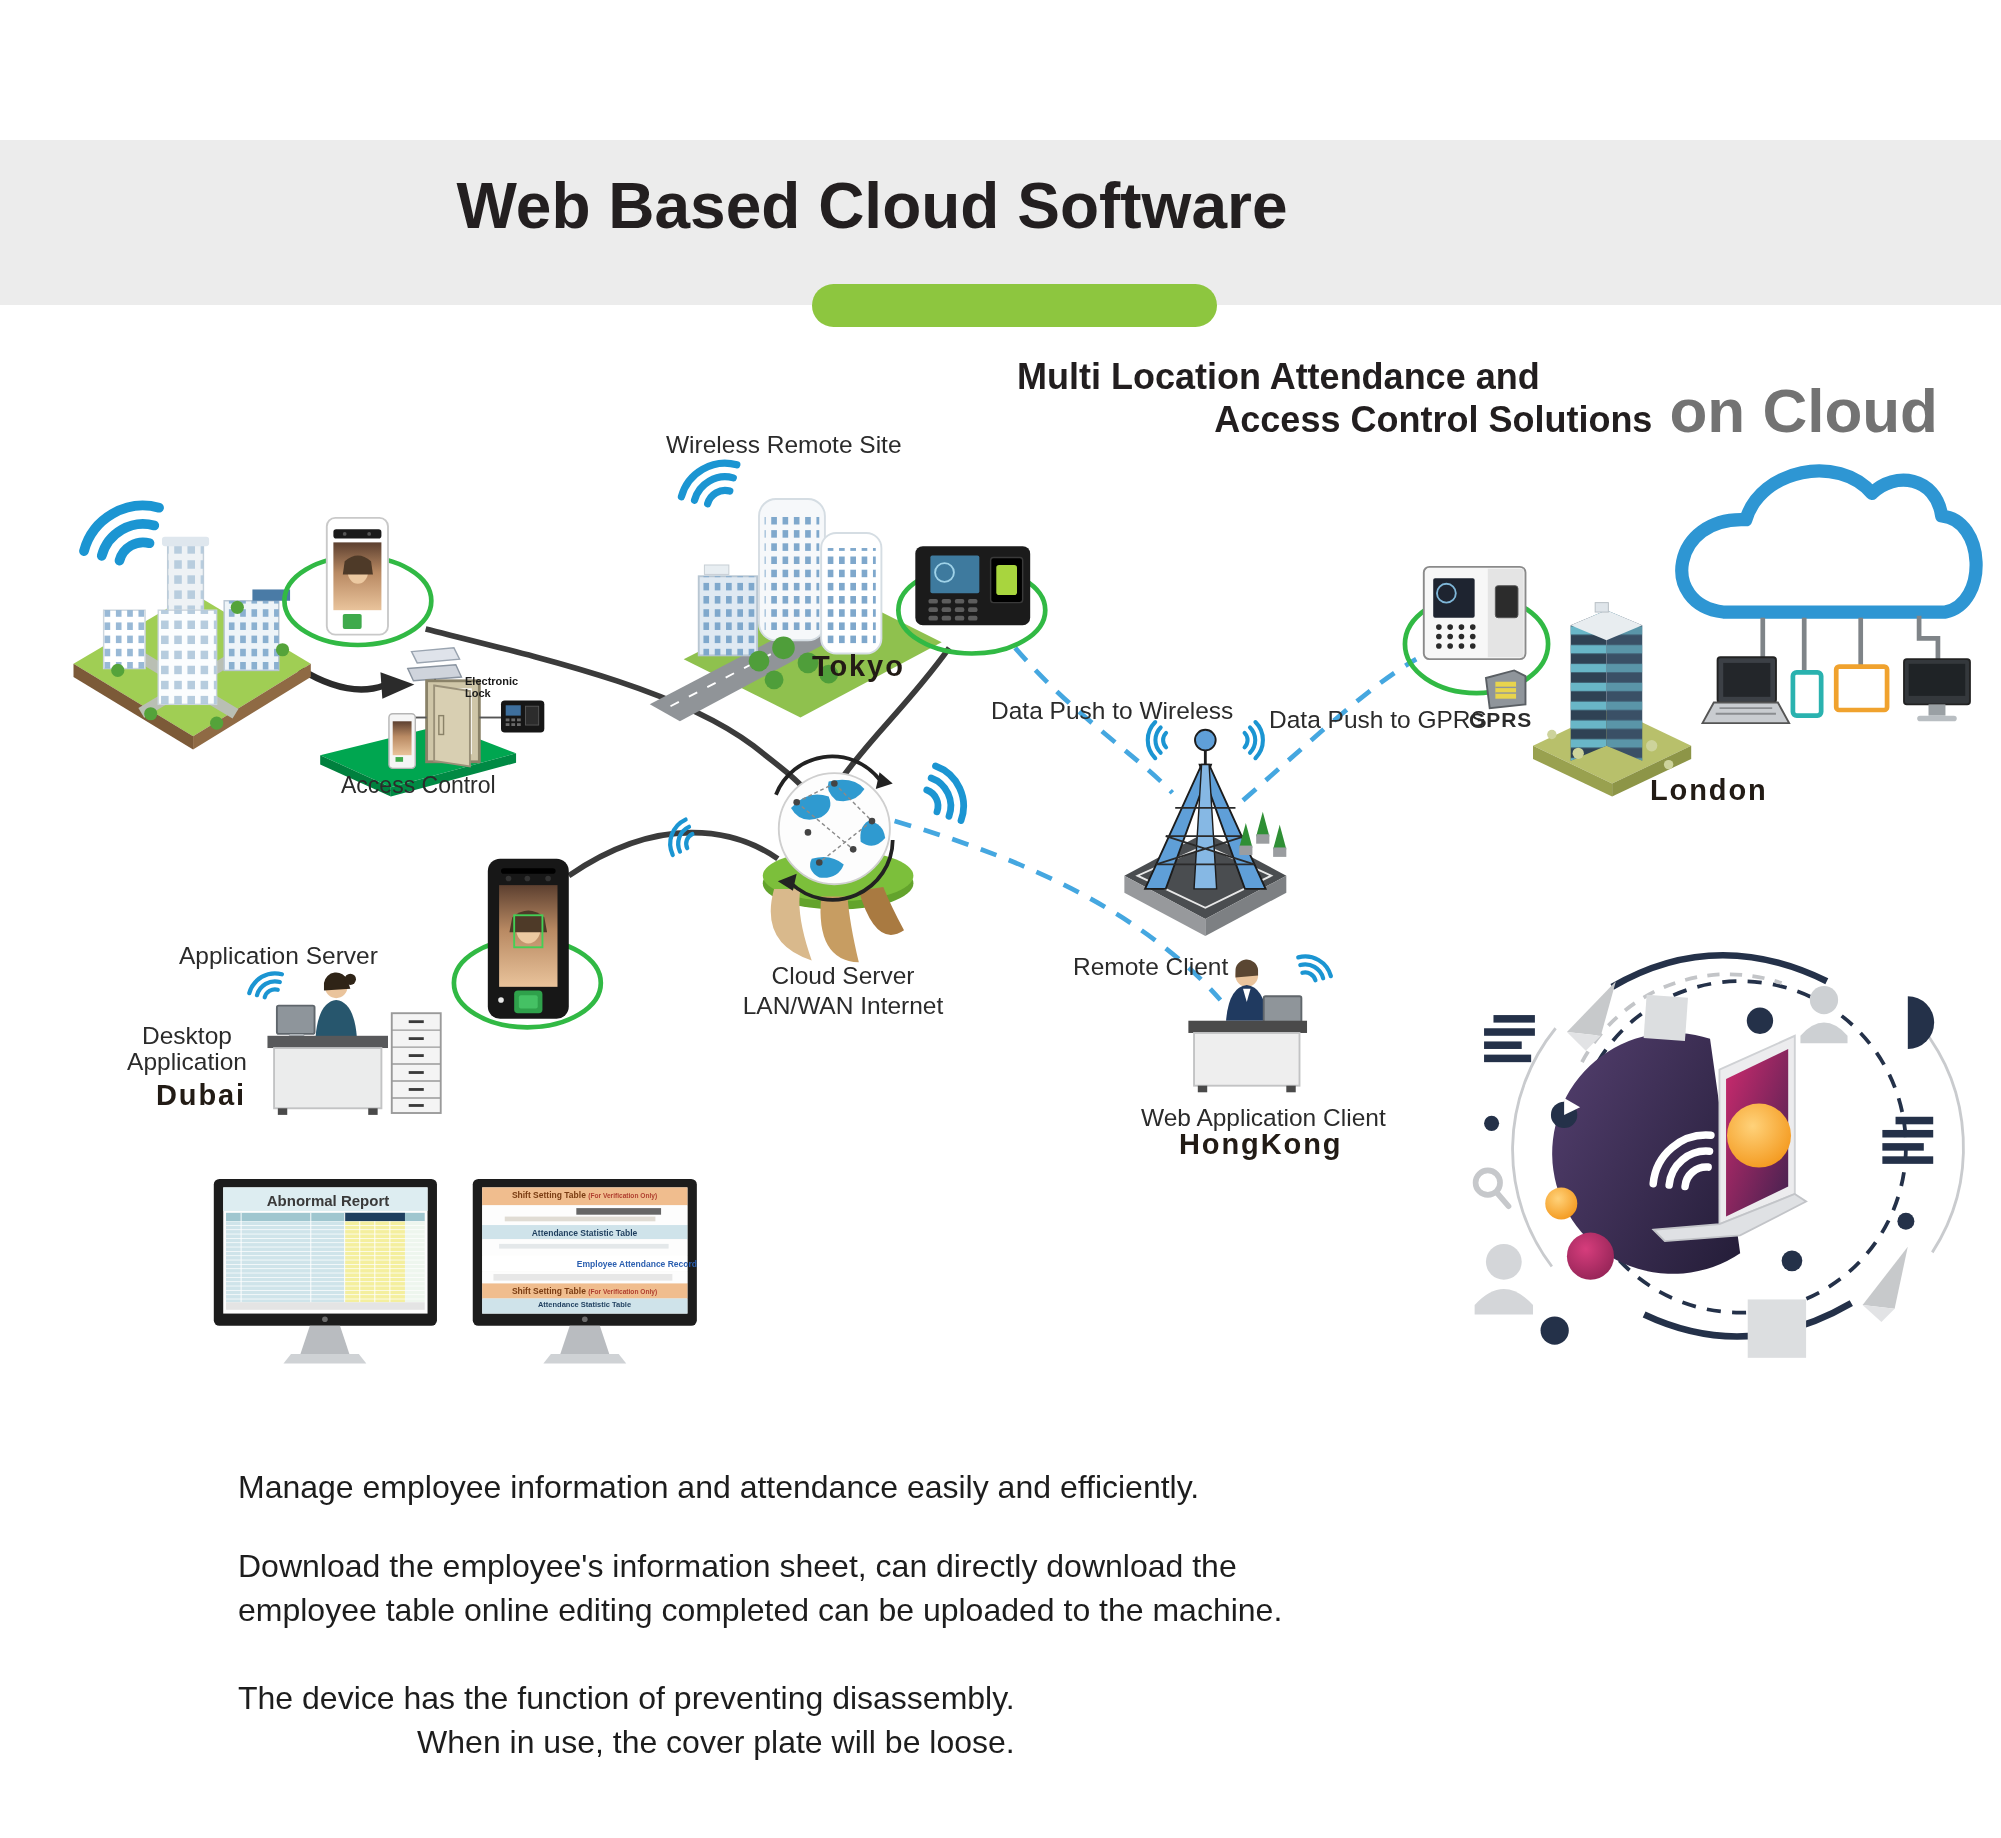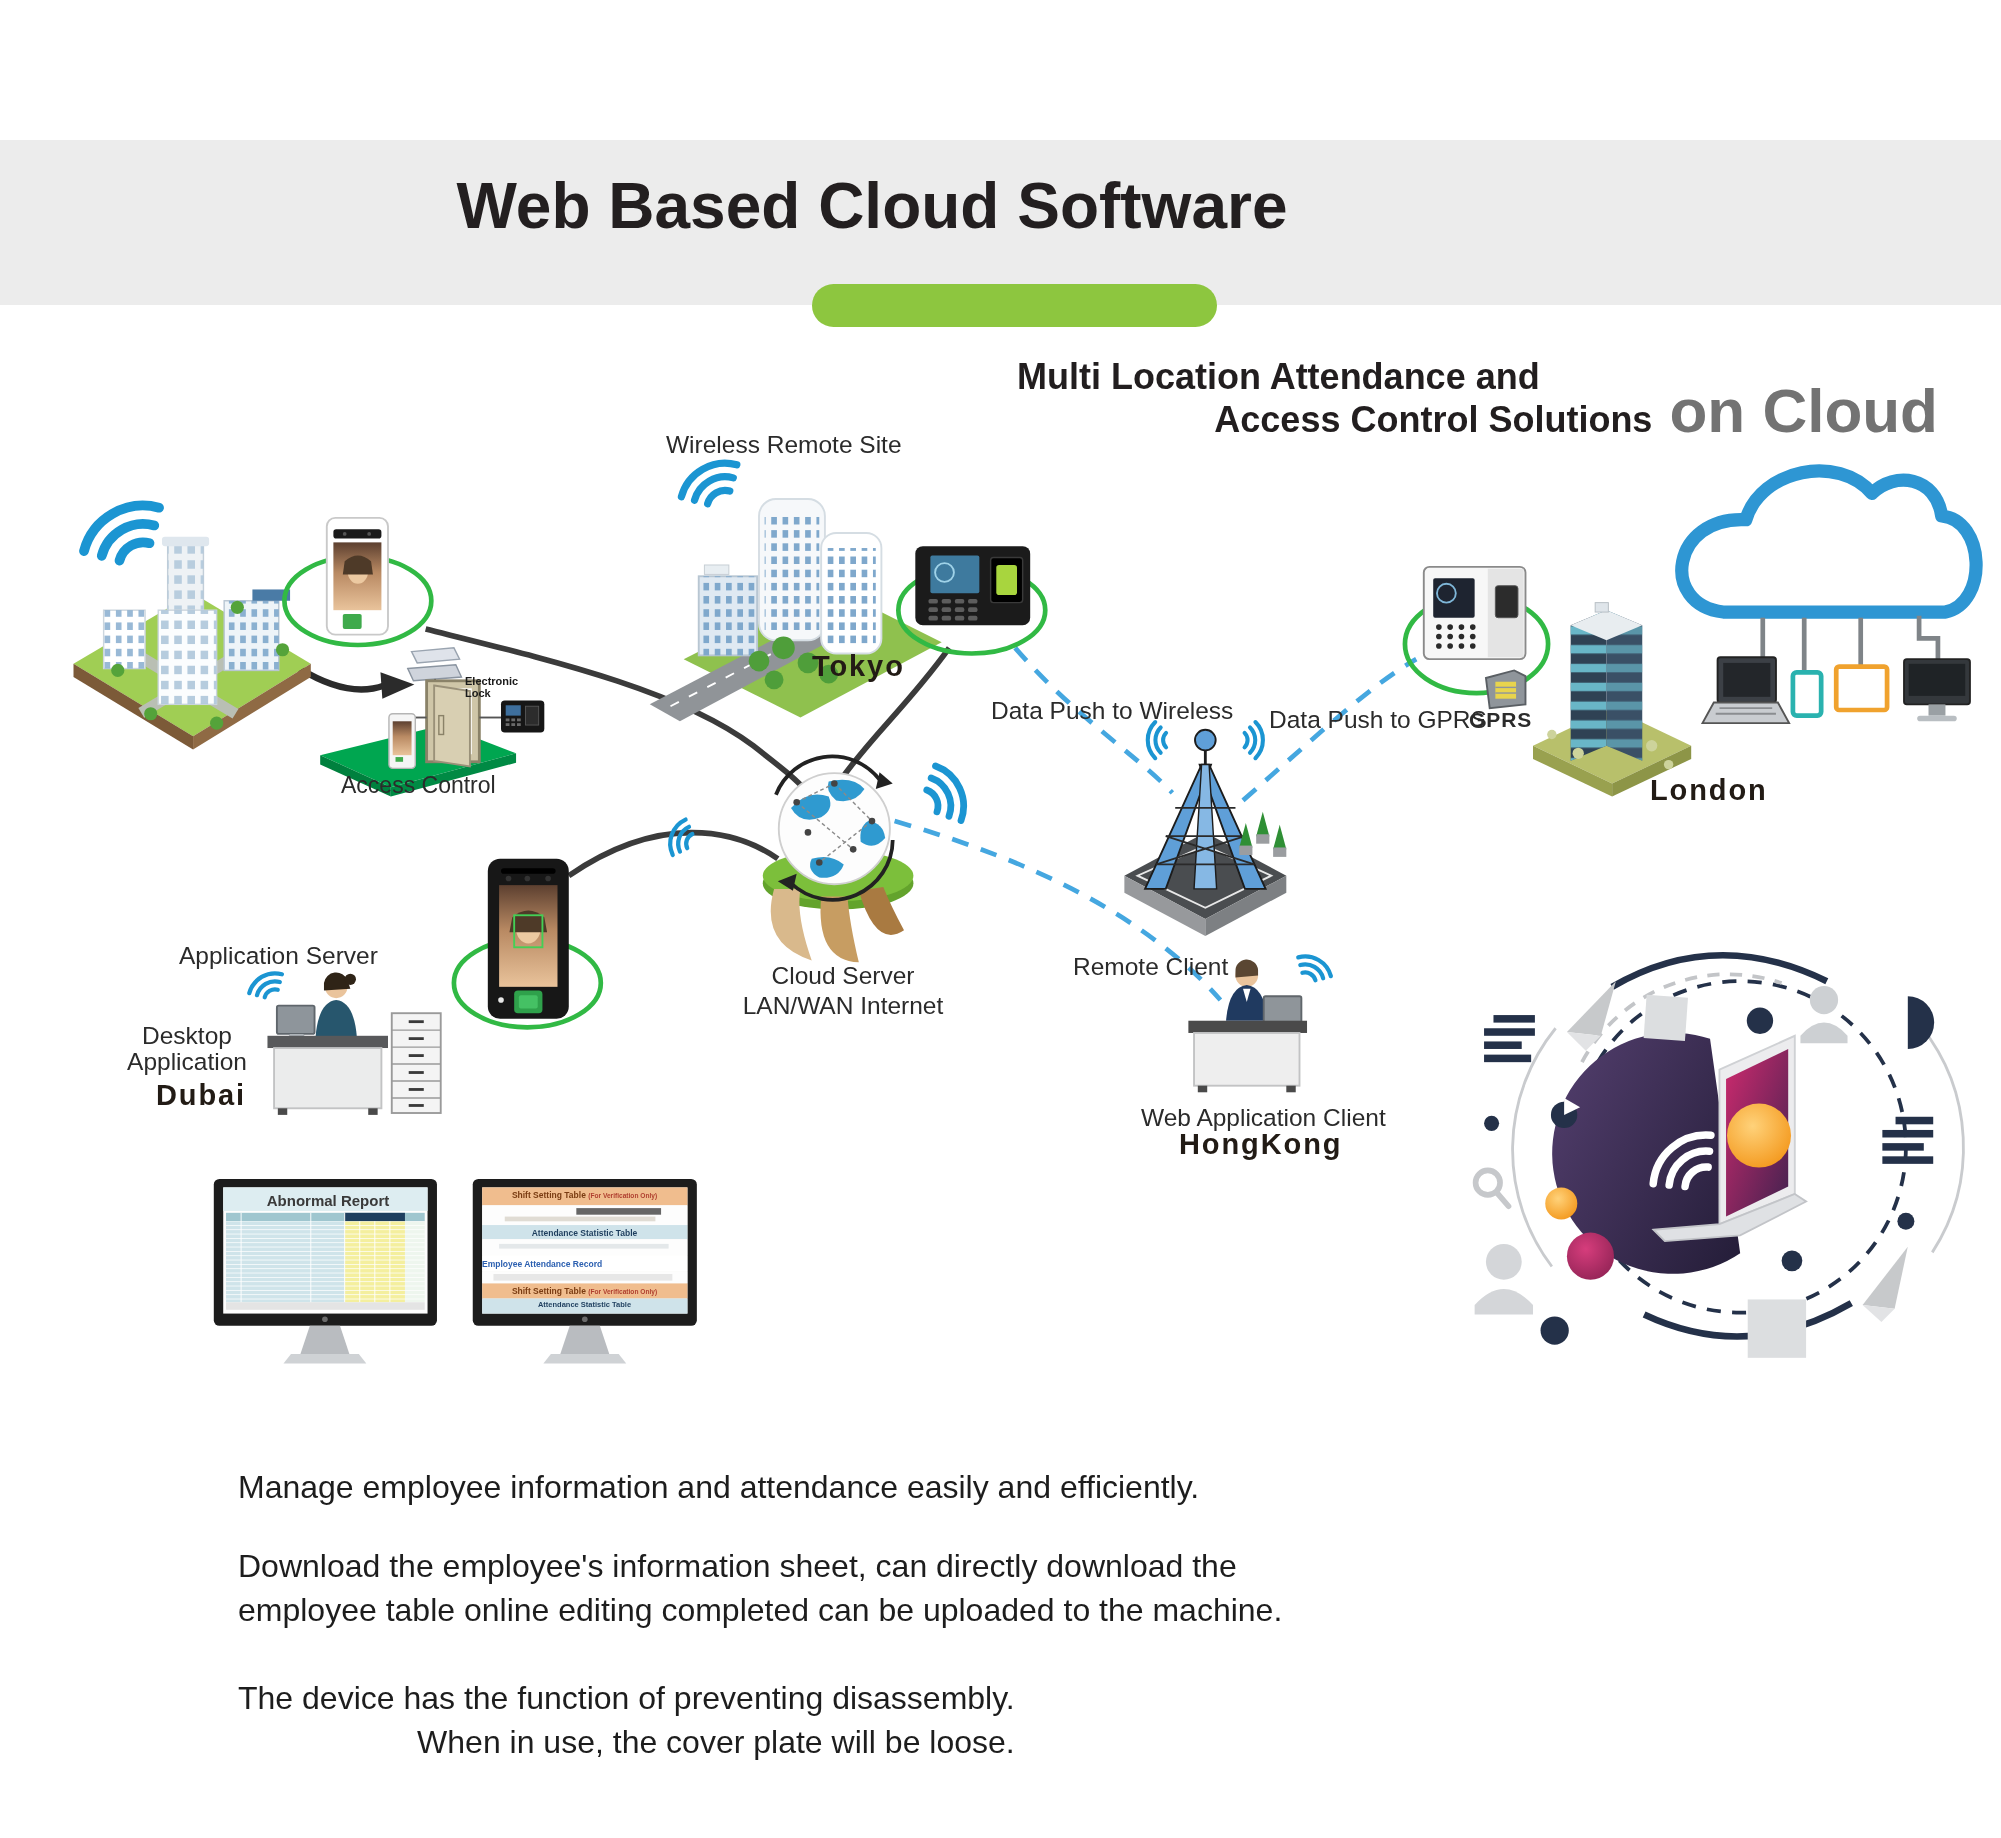--- a/index.html
+++ b/index.html
@@ -543,21 +543,21 @@
   <div class="lbl city" style="left:156px;top:1079px;">Dubai</div>
   <div class="lbl" style="left:1141px;top:1104px;">Web Application Client</div>
   <div class="lbl city" style="left:1179px;top:1128px;">HongKong</div>
 
   <div class="mon-t" style="left:223px;top:1192px;width:210px;text-align:center;font-size:15px;color:#3a3a3a;">Abnormal Report</div>
   <div class="mon-t" style="left:482px;top:1190px;width:205px;text-align:center;font-size:8.5px;color:#7a3c12;">
     <span>Shift Setting Table</span>
     <span style="font-size:6.6px;color:#b04030;">(For Verification Only)</span>
   </div>
   <div class="mon-t" style="left:482px;top:1228px;width:205px;text-align:center;font-size:8.5px;color:#1e3e5e;">Attendance Statistic Table</div>
-  <div class="mon-t" style="left:482px;top:1259px;width:193px;text-align:left;font-size:8.5px;color:#2b5fb0;">Employee Attendance Record</div>
+  <div class="mon-t" style="left:482px;top:1259px;width:215px;text-align:right;font-size:8.5px;color:#2b5fb0;">Employee Attendance Record</div>
   <div class="mon-t" style="left:482px;top:1286px;width:205px;text-align:center;font-size:8.5px;color:#7a3c12;">
     <span>Shift Setting Table</span>
     <span style="font-size:6.6px;color:#b04030;">(For Verification Only)</span>
   </div>
   <div class="mon-t" style="left:482px;top:1300px;width:205px;text-align:center;font-size:7.5px;color:#1e3e5e;">Attendance Statistic Table</div>
 
   <div class="para" style="top:1465px;">Manage employee information and attendance easily and efficiently.</div>
   <div class="para" style="top:1544px;">
     <div>Download the employee's information sheet, can directly download the</div>
     <div>employee table online editing completed can be uploaded to the machine.</div>

